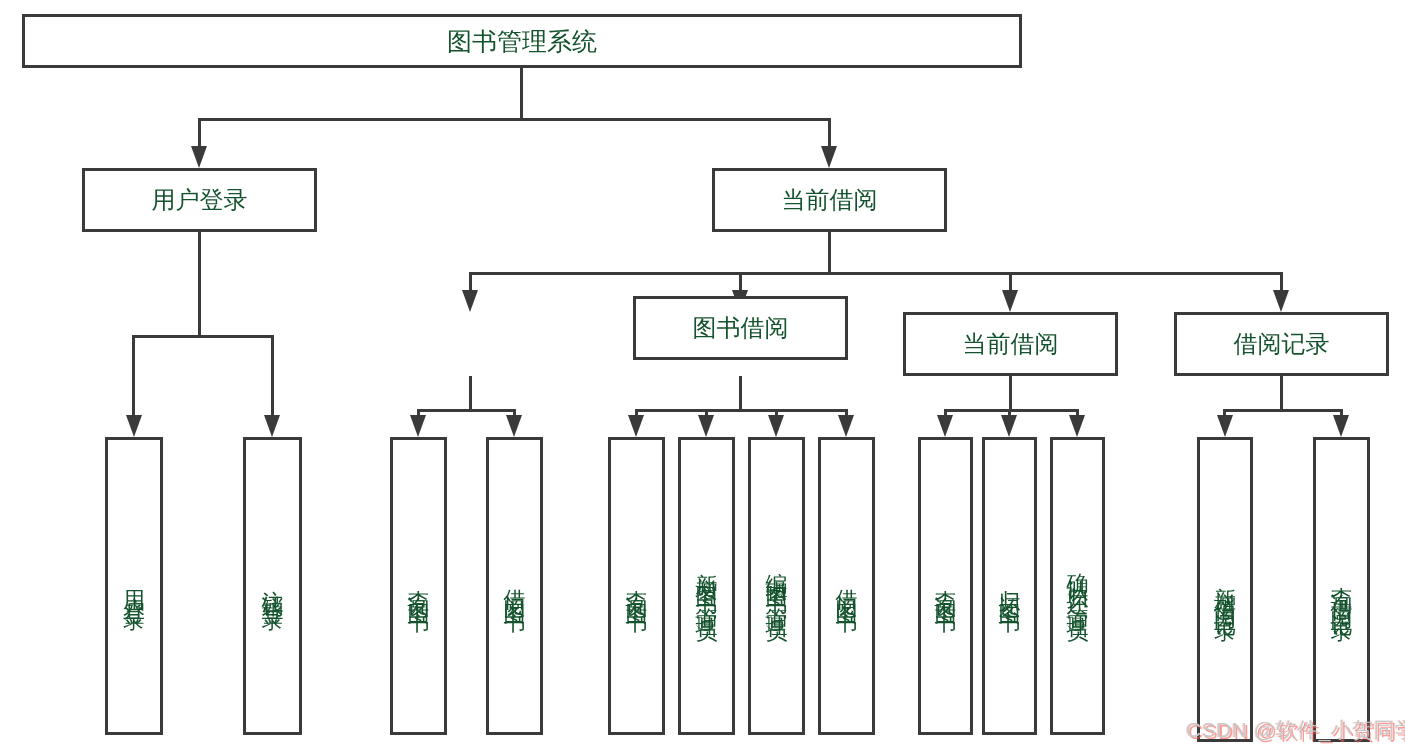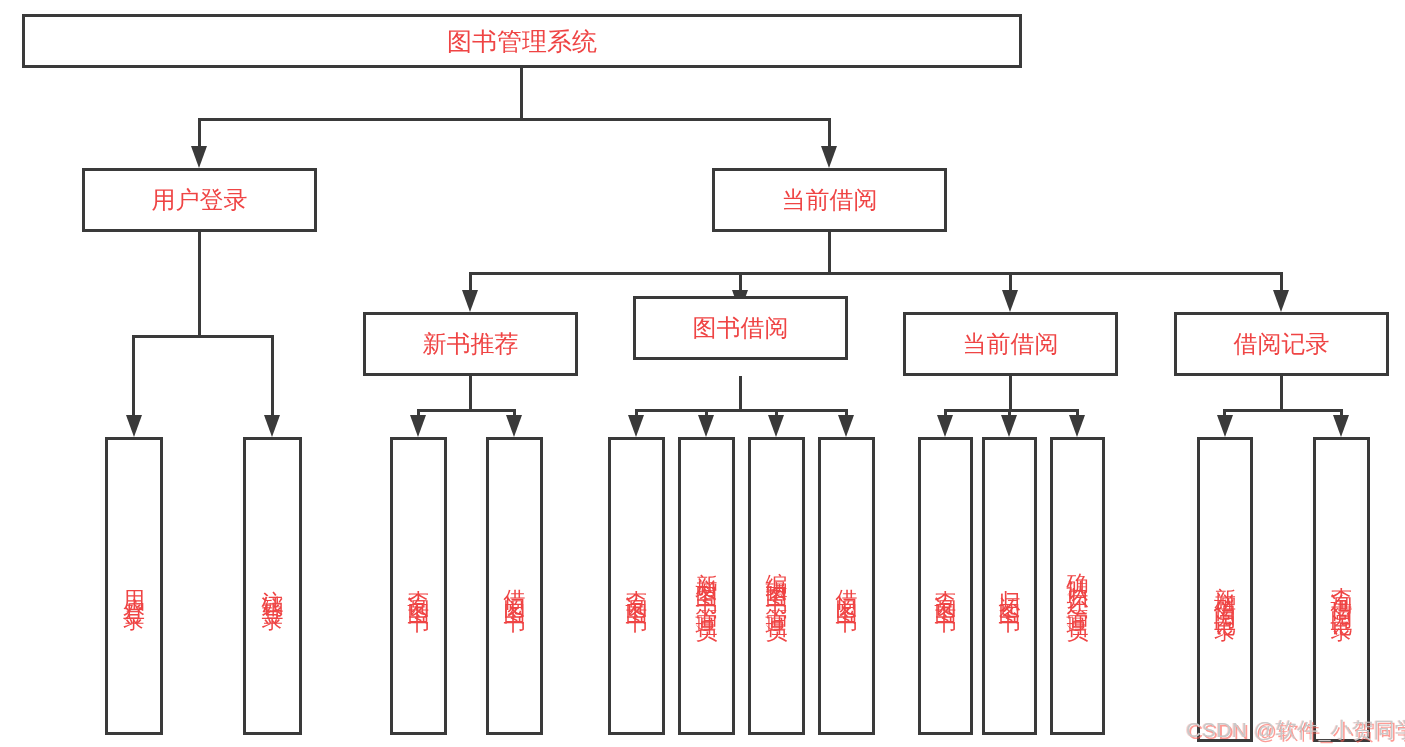--- a/index.html
+++ b/index.html
@@ -6,21 +6,21 @@
   .canvas {
     position:relative; width:1405px; height:747px;
     background:#ffffff; overflow:hidden;
     font-family:"Liberation Sans", sans-serif;
     color:#383838;
   }
   .node {
     position:absolute; box-sizing:border-box;
     border:3px solid #3a3a3a; background:#ffffff;
     display:flex; align-items:center; justify-content:center;
-    font-size:24px; color:#ef4444; line-height:1;
+    font-size:24px; color:#14532d; line-height:1;
     white-space:nowrap;
   }
   .node.root { font-size:25px; }
   .vnode {
     writing-mode:vertical-rl; text-orientation:mixed;
     font-size:22px; letter-spacing:7px; white-space:normal;
   }
   .vline, .hline { position:absolute; background:#3a3a3a; }
   .vline { width:3px; }
   .hline { height:3px; }
@@ -66,21 +66,20 @@
   <div class="hline" style="left:469px; top:272px; width:814px;"></div>
   <div class="vline" style="left:469px; top:272px; height:18px;"></div>
   <div class="arrow" style="left:462px; top:290px;"></div>
   <div class="vline" style="left:739px; top:272px; height:18px;"></div>
   <div class="arrow" style="left:732px; top:290px;"></div>
   <div class="vline" style="left:1009px; top:272px; height:18px;"></div>
   <div class="arrow" style="left:1002px; top:290px;"></div>
   <div class="vline" style="left:1280px; top:272px; height:18px;"></div>
   <div class="arrow" style="left:1273px; top:290px;"></div>
 
-  <div class="node" style="left:363px; top:312px; width:215px; height:64px;">新书推荐</div>
   <div class="node" style="left:633px; top:296px; width:215px; height:64px;">图书借阅</div>
   <div class="node" style="left:903px; top:312px; width:215px; height:64px;">当前借阅</div>
   <div class="node" style="left:1174px; top:312px; width:215px; height:64px;">借阅记录</div>
 
   <div class="vline" style="left:469px; top:376px; height:33px;"></div>
   <div class="hline" style="left:417px; top:409px; width:99px;"></div>
   <div class="vline" style="left:417px; top:409px; height:8px;"></div>
   <div class="arrow" style="left:410px; top:415px;"></div>
   <div class="vline" style="left:513px; top:409px; height:8px;"></div>
   <div class="arrow" style="left:506px; top:415px;"></div>

